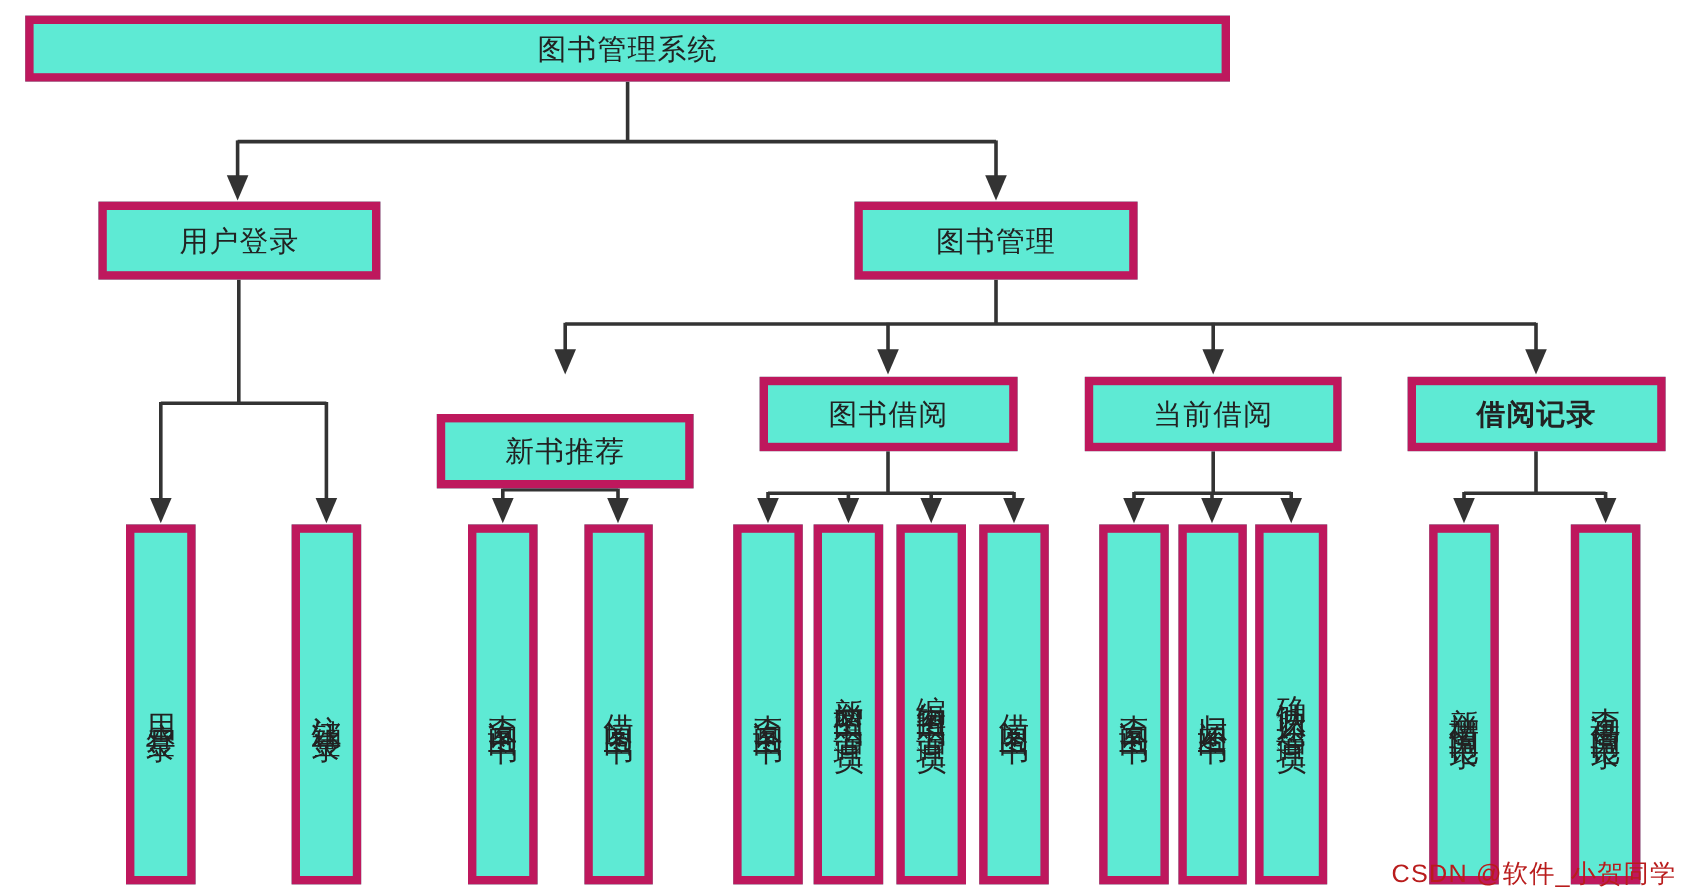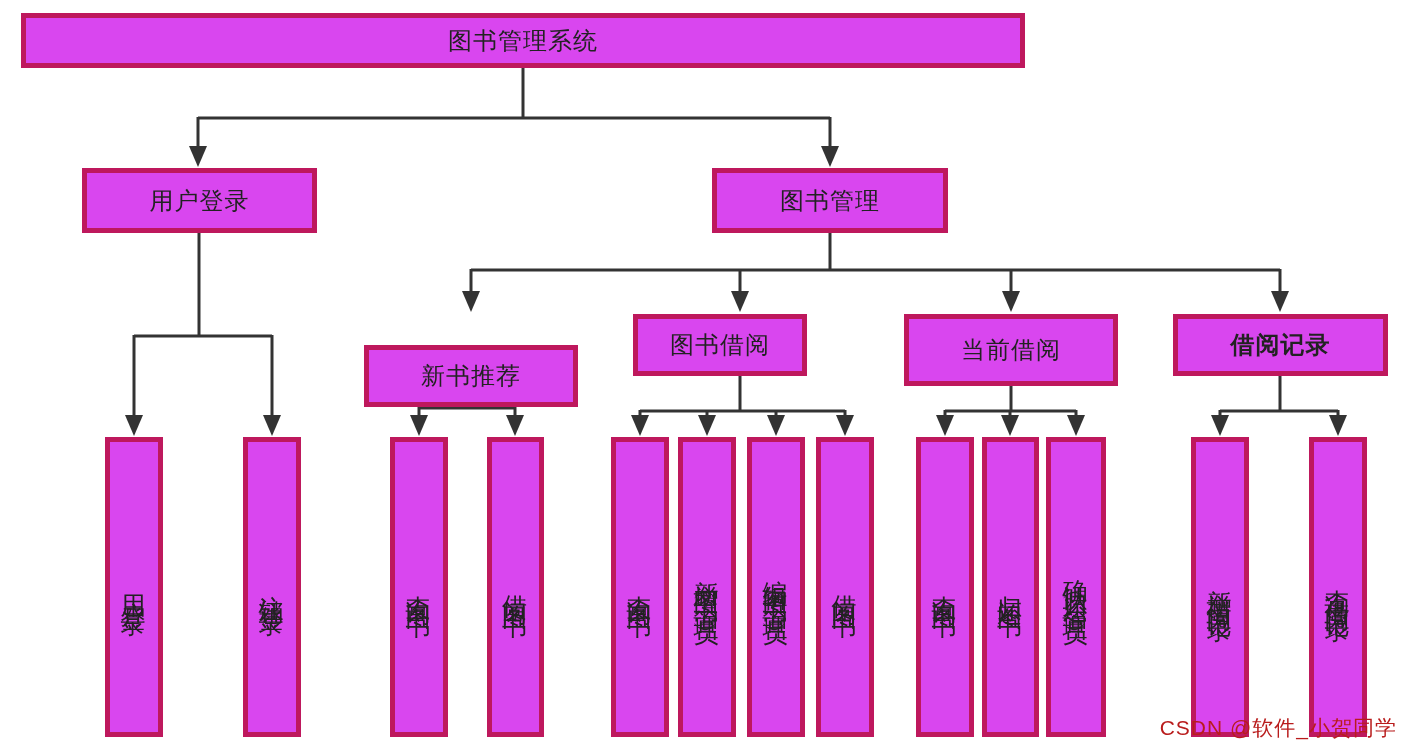--- a/index.html
+++ b/index.html
@@ -7,22 +7,22 @@
     position:relative;
     width:1405px;height:747px;
     background:#ffffff;
     font-family:"Liberation Sans","DejaVu Sans",sans-serif;
     overflow:hidden;
   }
   #connectors{position:absolute;left:0;top:0;width:1405px;height:747px;z-index:1;}
   .box{
     position:absolute;
     box-sizing:border-box;
-    background:#d946ef;
-    border:5px solid #be185d;
+    background:#5eead4;
+    border:7px solid #be185d;
     display:flex;align-items:center;justify-content:center;
     color:#222222;
     z-index:2;
   }
   .hbox{font-size:24px;letter-spacing:1px;}
   .leaf{z-index:2;}
   .vtext{
     writing-mode:vertical-rl;
     text-orientation:mixed;
     font-size:25px;
@@ -121,24 +121,24 @@
   <div class="box hbox" style="left:82px;top:168px;width:235px;height:65px;">
     <span>用户登录</span>
   </div>
   <div class="box hbox" style="left:712px;top:168px;width:236px;height:65px;">
     <span>图书管理</span>
   </div>
 
   <div class="box hbox" style="left:364px;top:314px;width:214px;height:62px;margin-top:31px;">
     <span>新书推荐</span>
   </div>
-  <div class="box hbox" style="left:633px;top:314px;width:174px;height:62px;">
+  <div class="box hbox" style="left:633px;top:314px;width:215px;height:62px;">
     <span>图书借阅</span>
   </div>
-  <div class="box hbox" style="left:904px;top:314px;width:214px;height:72px;">
+  <div class="box hbox" style="left:904px;top:314px;width:214px;height:62px;">
     <span>当前借阅</span>
   </div>
   <div class="box hbox" style="left:1173px;top:314px;width:215px;height:62px;font-weight:bold;">
     <span>借阅记录</span>
   </div>
 
   <div class="box leaf" style="left:105px;top:437px;width:58px;height:300px;">
     <span class="vtext">用户登录</span>
   </div>
   <div class="box leaf" style="left:243px;top:437px;width:58px;height:300px;">

